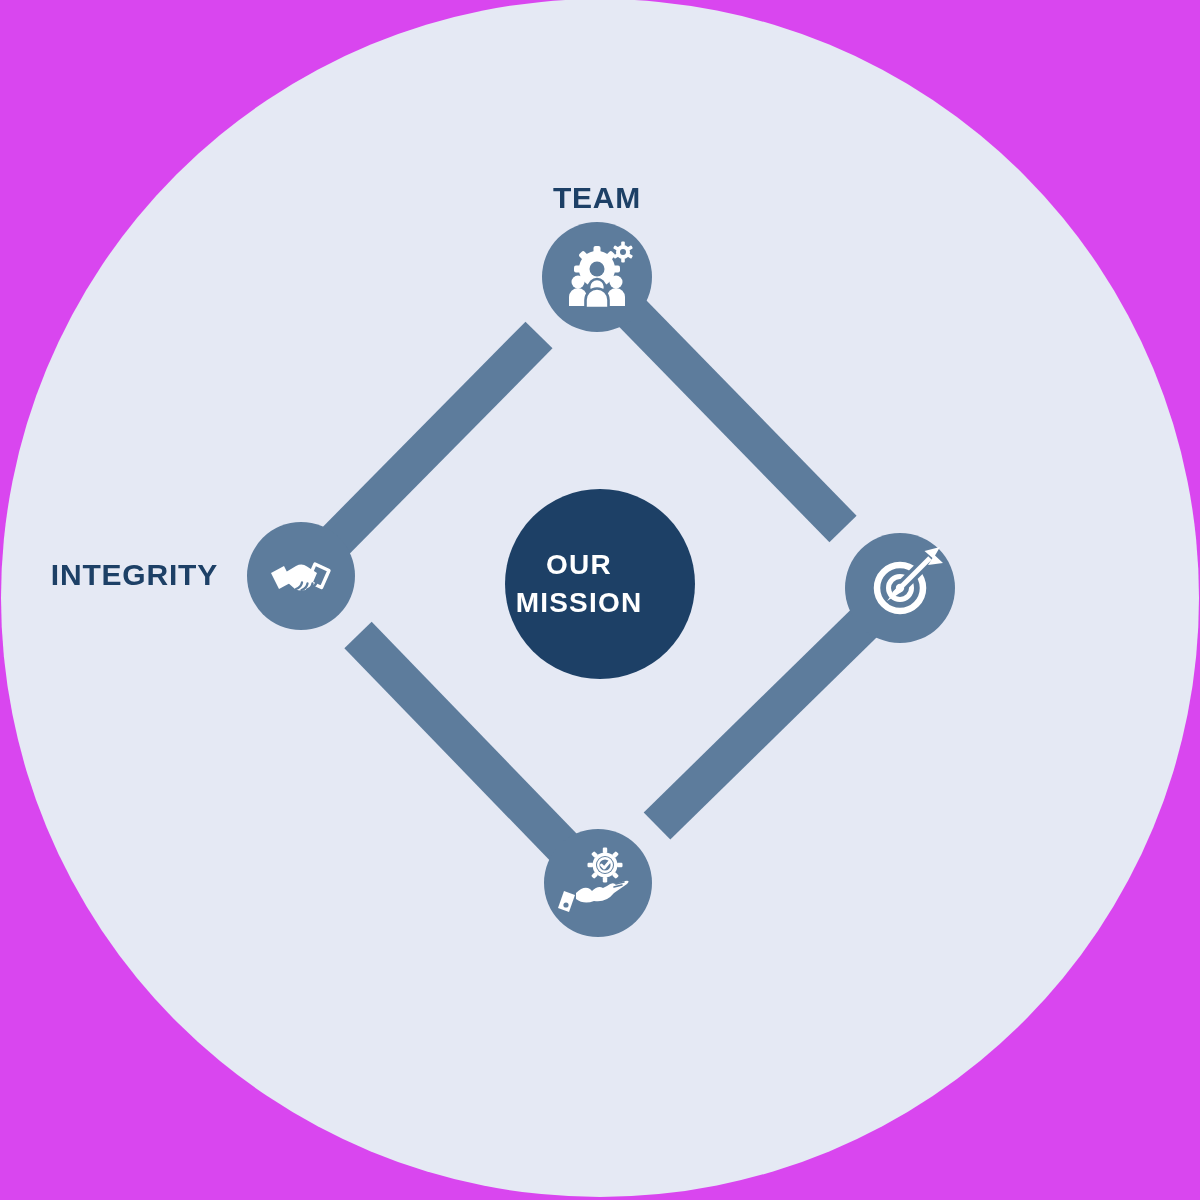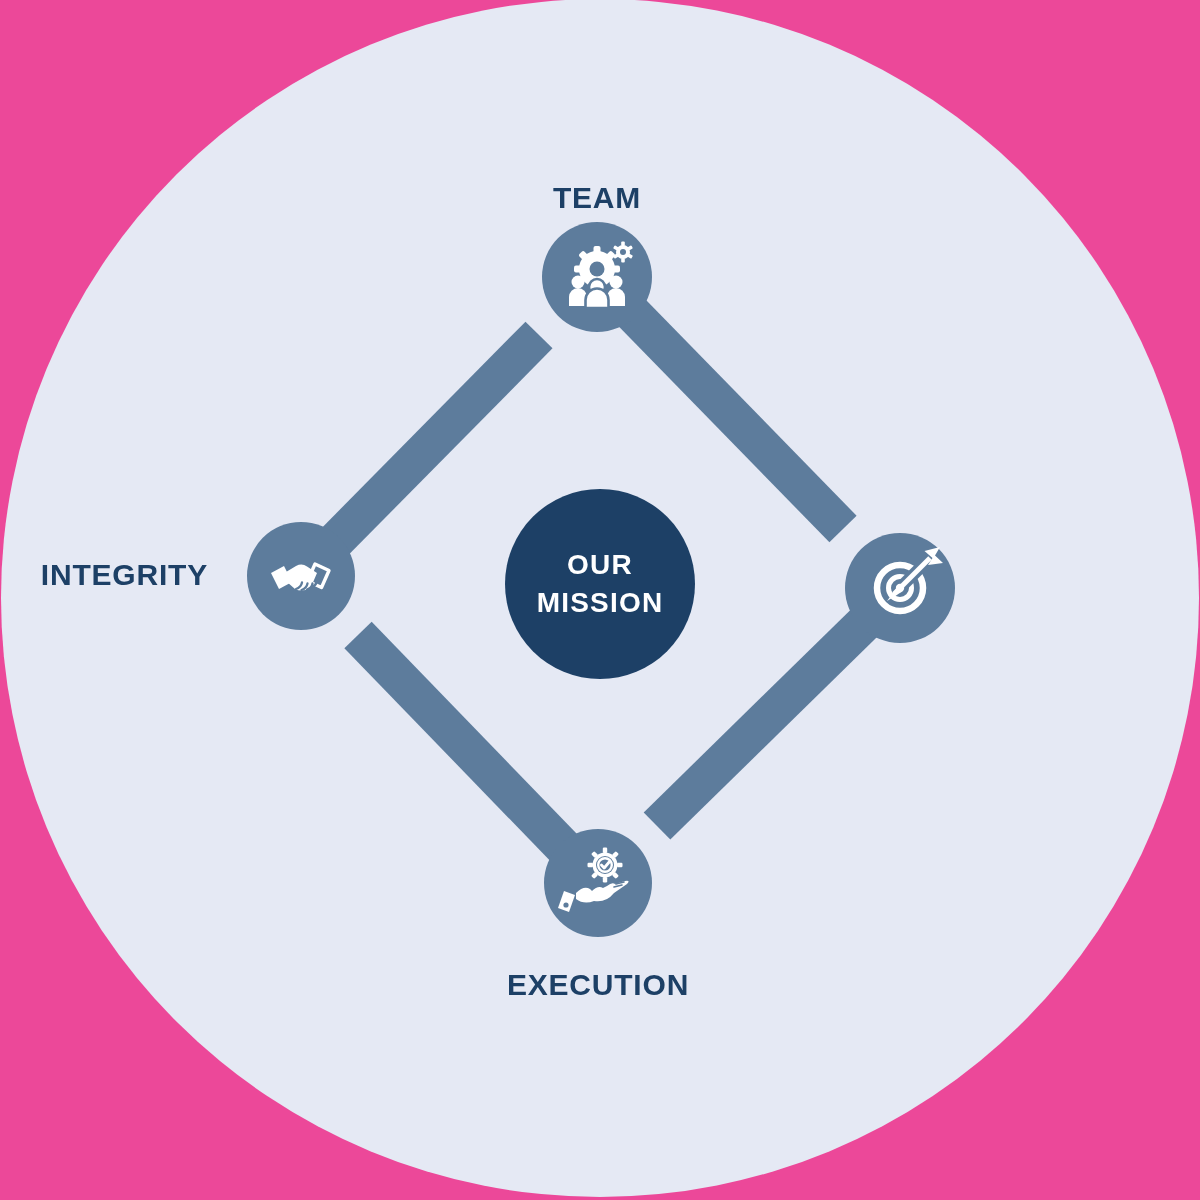--- a/index.html
+++ b/index.html
@@ -6,42 +6,42 @@
     margin: 0;
     padding: 0;
     background: #ebeff9;
     font-family: "Liberation Sans", sans-serif;
   }
   .canvas {
     position: relative;
     width: 1200px;
     height: 1200px;
     overflow: hidden;
-    background: #ec4899;
+    background: #d946ef;
   }
   .diagram-svg {
     position: absolute;
     left: 0;
     top: 0;
   }
   .node-label {
     position: absolute;
     font-size: 30px;
     font-weight: 700;
     letter-spacing: 0.8px;
     color: #1d4066;
     white-space: nowrap;
   }
   .label-top    { left: 597px; top: 181px; transform: translateX(-50%); }
-  .label-left   { left: 208px; top: 575px; transform: translate(-100%, -50%); }
+  .label-left   { left: 218px; top: 575px; transform: translate(-100%, -50%); }
   .label-right  { left: 983px; top: 588px; transform: translateY(-50%); }
   .label-bottom { left: 598px; top: 968px; transform: translateX(-50%); }
   .mission-text {
     position: absolute;
-    left: 600px;
+    left: 579px;
     top: 584px;
     transform: translate(-50%, -50%);
     text-align: center;
     color: #ffffff;
     font-size: 28px;
     font-weight: 700;
     letter-spacing: 1.2px;
     line-height: 38px;
     white-space: nowrap;
   }
@@ -165,21 +165,20 @@
         <path d="M 0.5,13 q 5,-1.5 6,-6.5"></path>
         <path d="M 6,12.5 q 5,-1.5 5.5,-6"></path>
         <path d="M 11,10 q 4,-1.5 4.5,-5"></path>
       </g>
 
       <path d="M -30,-4 L -17,-11 L -9,5 L -22,12 Z" fill="#ffffff"></path>
     </g>
   </svg>
 
   <div class="node-label label-top">TEAM</div>
-  <div class="node-label label-bottom">EXECUTION</div>
   <div class="node-label label-left">INTEGRITY</div>
 
   <div class="mission-text">
     <div>OUR</div>
     <div>MISSION</div>
   </div>
 
 </div>
 
 </body></html>

